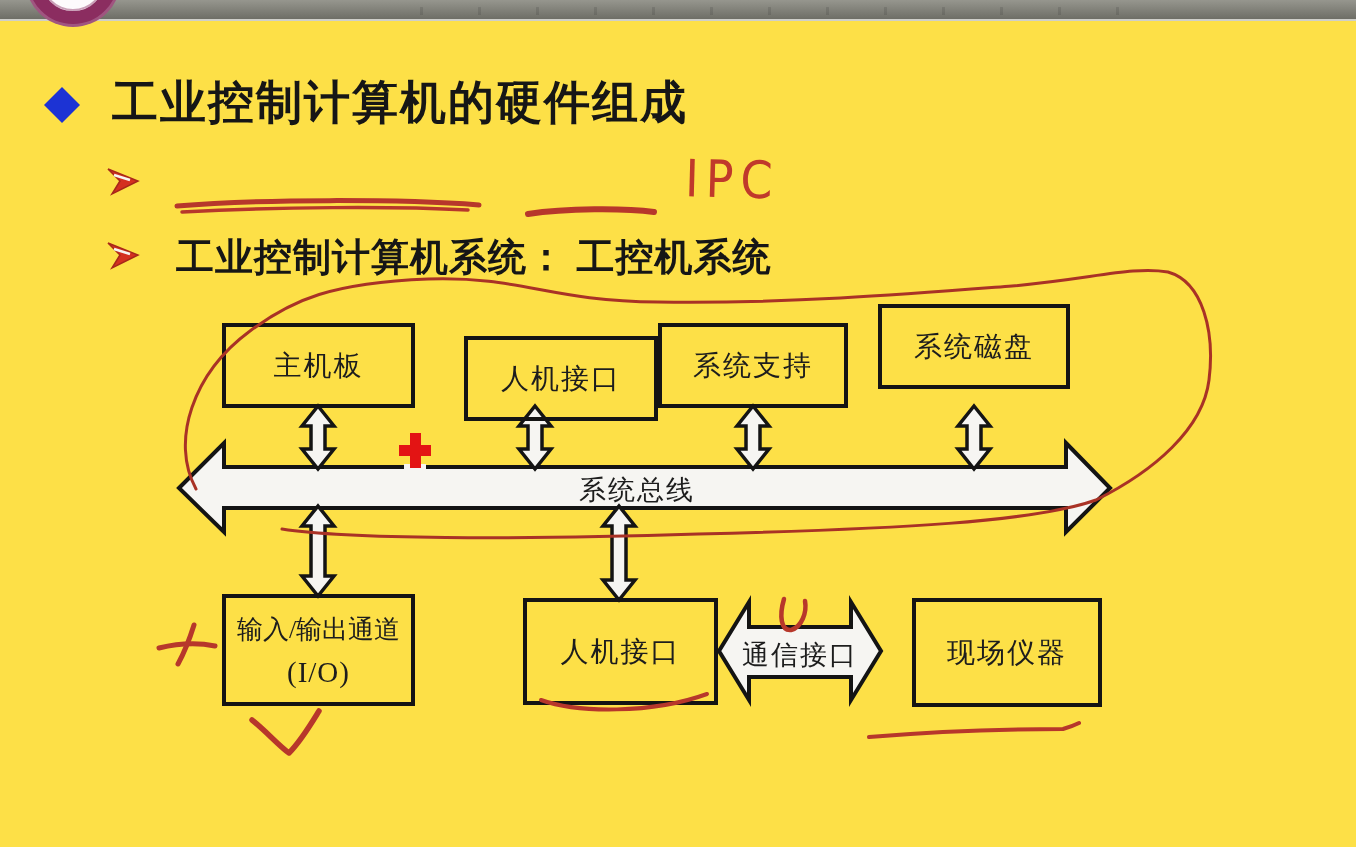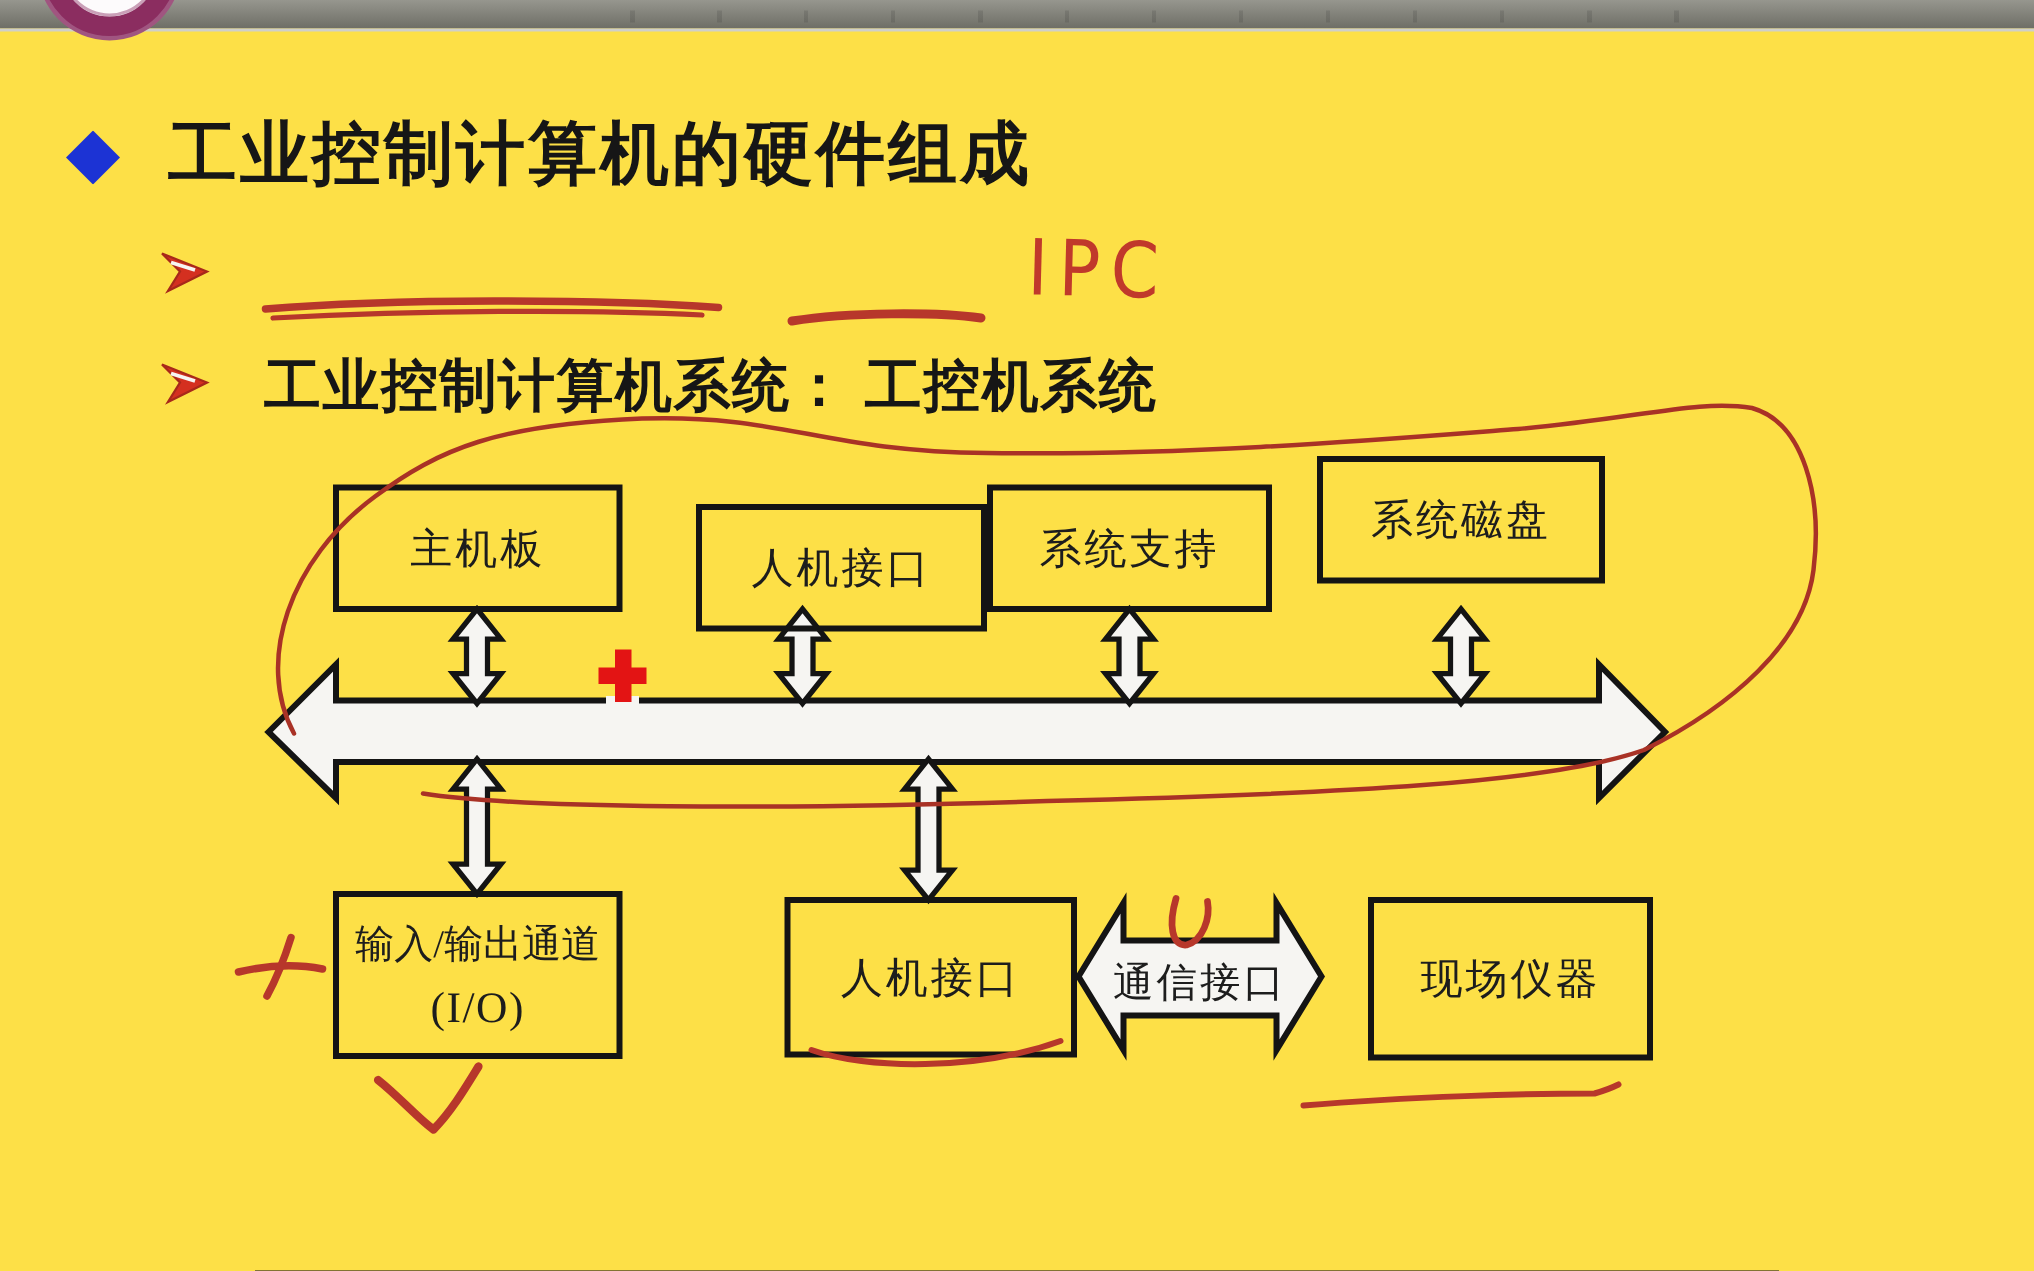--- a/index.html
+++ b/index.html
@@ -141,20 +141,21 @@
     <span class="l1">输入/输出通道</span>
     <span class="l2">(I/O)</span>
   </div>
   <div class="box bcomm">
     <span>人机接口</span>
   </div>
   <div class="box bfield">
     <span>现场仪器</span>
   </div>
 
+  <div class="bus-label sysbus-label">系统总线</div>
   <div class="bus-label commbus-label">通信接口</div>
 
   <svg class="layer red-layer" viewBox="0 0 1356 847" fill="none" stroke-linecap="round" stroke-linejoin="round">
 
     <path d="M 177,206 C 260,199 400,199 479,205" stroke="#b7372b" stroke-width="5"></path>
     <path d="M 182,212 C 280,207 390,206 468,210" stroke="#b7372b" stroke-width="3.5"></path>
 
     <path d="M 528,214 C 566,208 625,208 654,212" stroke="#b7372b" stroke-width="6"></path>
 
     <path d="M 196,489 C 170,441 193,373 250,331 C 293,299 332,283 428,279

